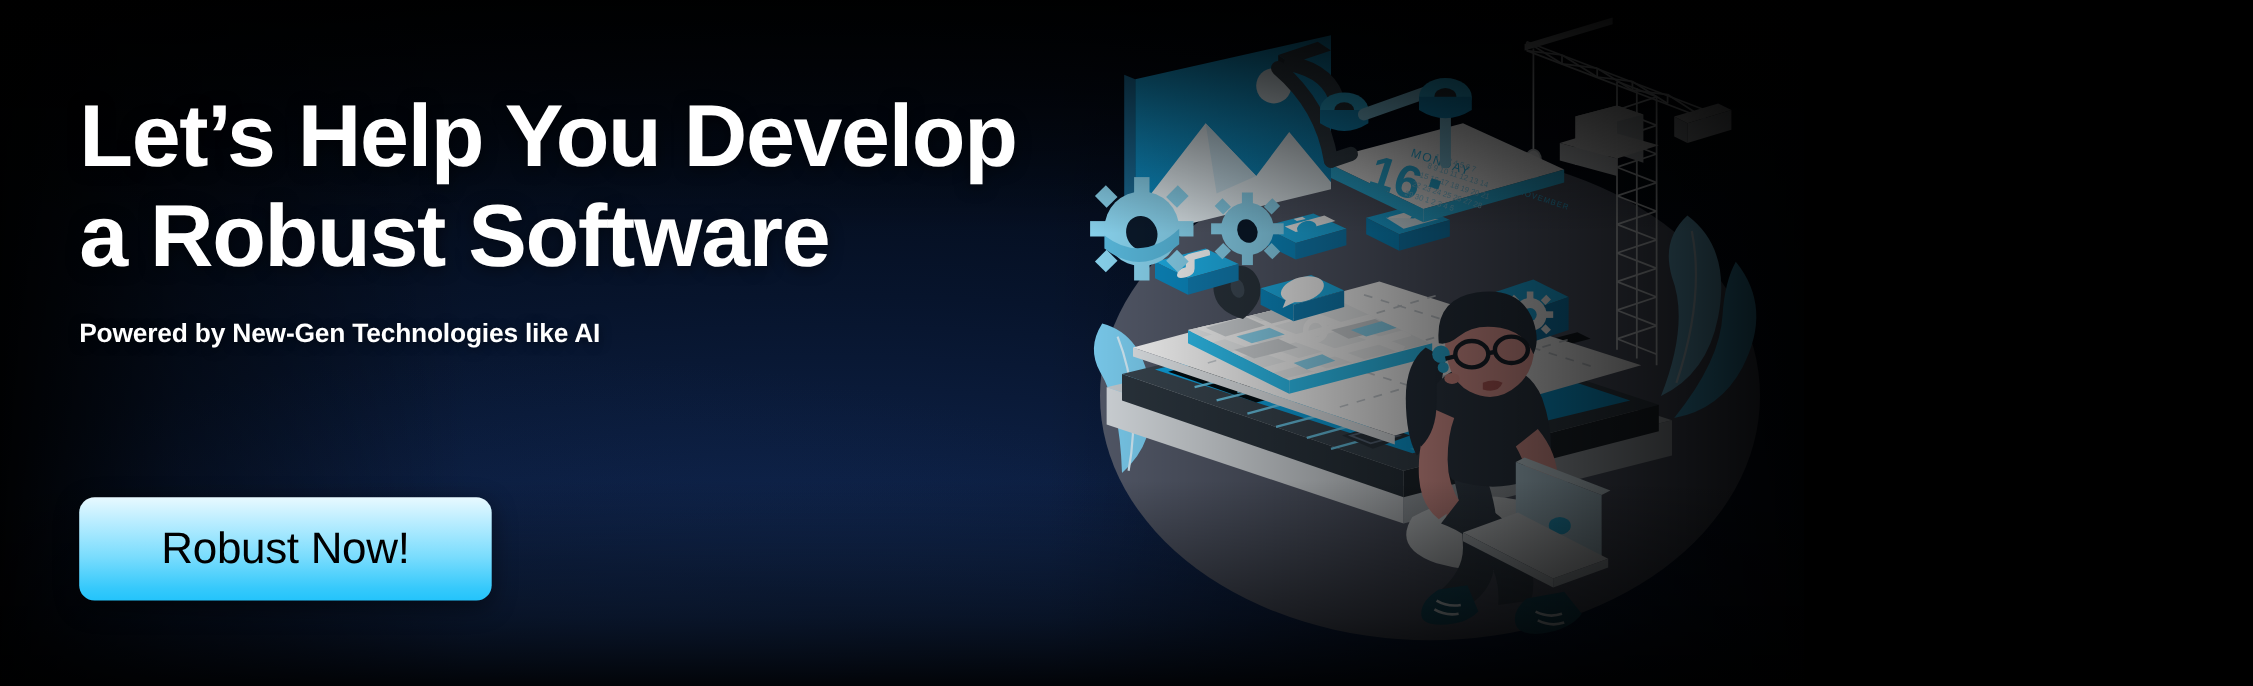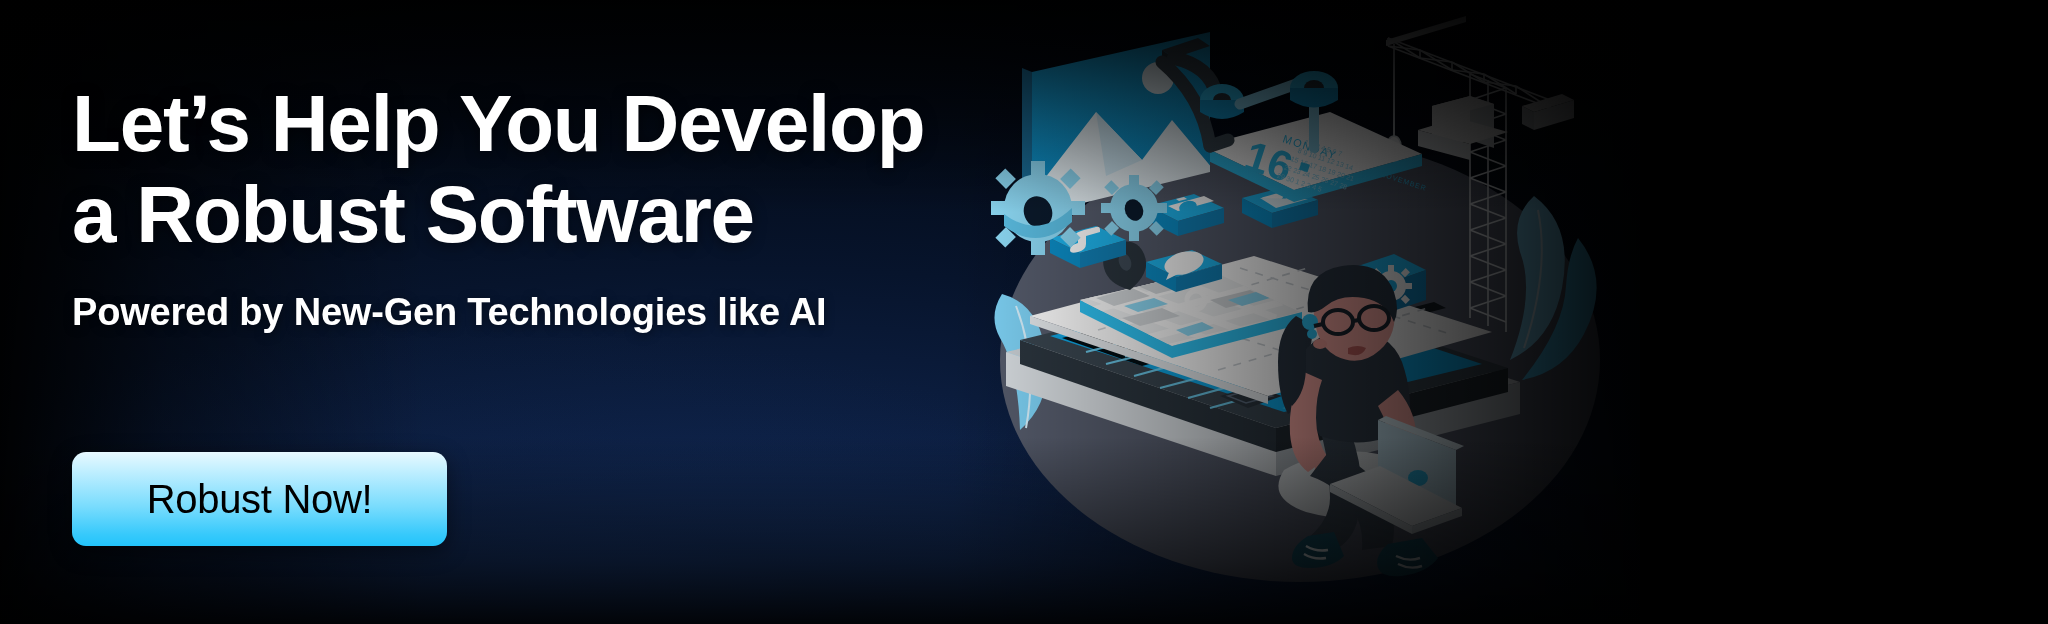--- a/index.html
+++ b/index.html
@@ -50,21 +50,21 @@
     font-size:80px;
     font-weight:bold;
     line-height:1.14;
     letter-spacing:-1.2px;
     white-space:pre-line;
     text-shadow:0 2px 14px rgba(0,0,0,.55);
   }
   .subheadline {
     margin-top:30px;
     color:#ffffff;
-    font-size:38px;
+    font-size:24px;
     font-weight:bold;
     letter-spacing:-0.2px;
     line-height:1.2;
     text-shadow:0 2px 10px rgba(0,0,0,.5);
   }
 
   .cta {
     position:absolute;
     left:72px; top:452px;
     width:375px; height:94px;

